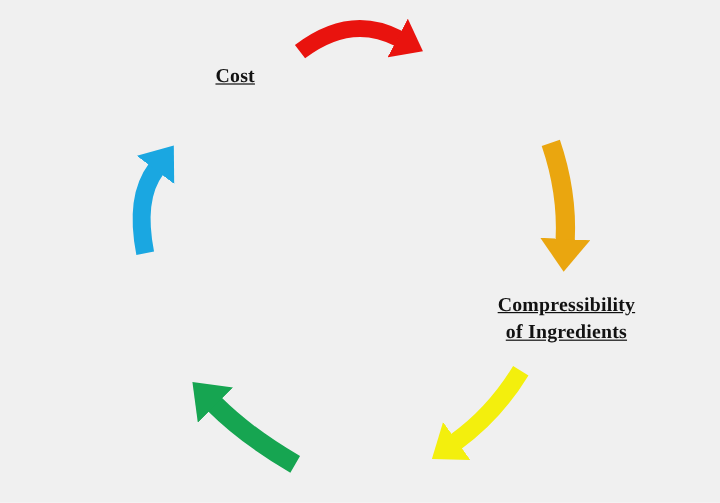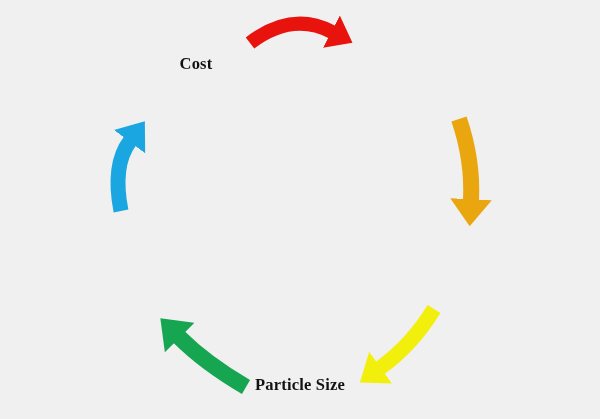--- a/index.html
+++ b/index.html
@@ -22,20 +22,21 @@
   }
   .node-label {
     position: absolute;
     transform: translate(-50%, -50%);
     font-weight: bold;
     font-size: 16.5px;
     line-height: 23px;
     text-align: center;
     white-space: pre-line;
     letter-spacing: 0.2px;
+    text-decoration: underline;
   }
 </style>
 </head>
 <body>
 
 <div id="stage" style="background: rgb(240, 240, 240); color: rgb(18, 18, 18);">
   <svg id="arrow-layer" viewBox="0 0 600 419" xmlns="http://www.w3.org/2000/svg">
     <defs>
         <marker id="head-0" viewBox="0 0 1.7 2.6" markerWidth="1.7" markerHeight="2.6" refX="0.05" refY="1.3" orient="auto" markerUnits="strokeWidth">
           <path d="M0,0 L1.7,1.3 L0,2.6 Z" fill="#e9130e"></path>
@@ -54,14 +55,15 @@
         </marker>
       </defs>
   <path d="M 250 43 Q 292 11 332 32" fill="none" stroke="#e9130e" stroke-width="14" stroke-linecap="butt" marker-end="url(#head-0)"></path>
       <path d="M 459 119 Q 473 160 471 200" fill="none" stroke="#eaa60f" stroke-width="16" stroke-linecap="butt" marker-end="url(#head-1)"></path>
       <path d="M 434 309 Q 412 345 380 368" fill="none" stroke="#f3ef0d" stroke-width="15" stroke-linecap="butt" marker-end="url(#head-2)"></path>
       <path d="M 246 387 Q 205 363 179 337" fill="none" stroke="#16a551" stroke-width="16" stroke-linecap="butt" marker-end="url(#head-3)"></path>
       <path d="M 121 211 Q 112 165 130 141" fill="none" stroke="#1aa7e1" stroke-width="15" stroke-linecap="butt" marker-end="url(#head-4)"></path>
     </svg>
 
 <div class="node-label" style="left: 196px; top: 63px;">Cost</div>
-    <div class="node-label" style="left: 300px; top: 384px;">Particle Size</div>
+    <div class="node-label" style="left: 472px; top: 265px;">Compressibility
+of Ingredients</div>
   </div>
 
 </body></html>

